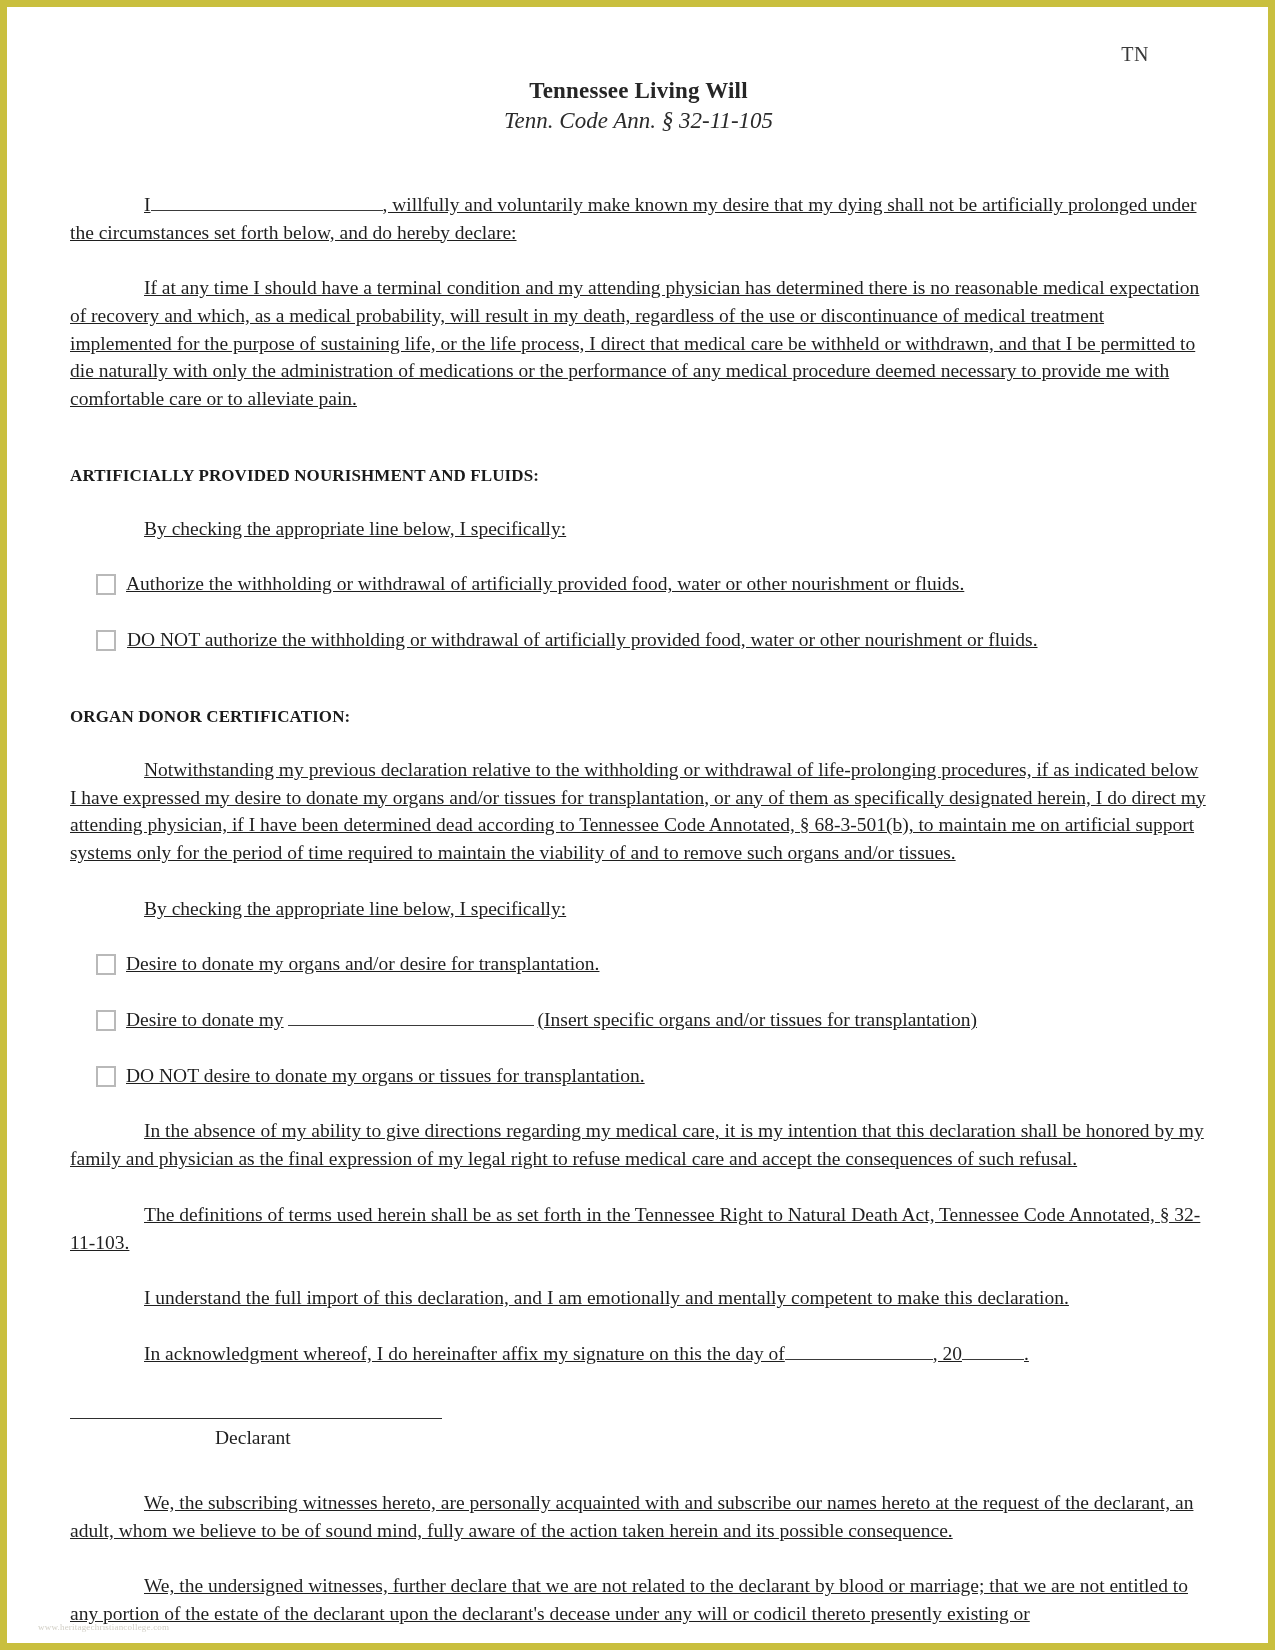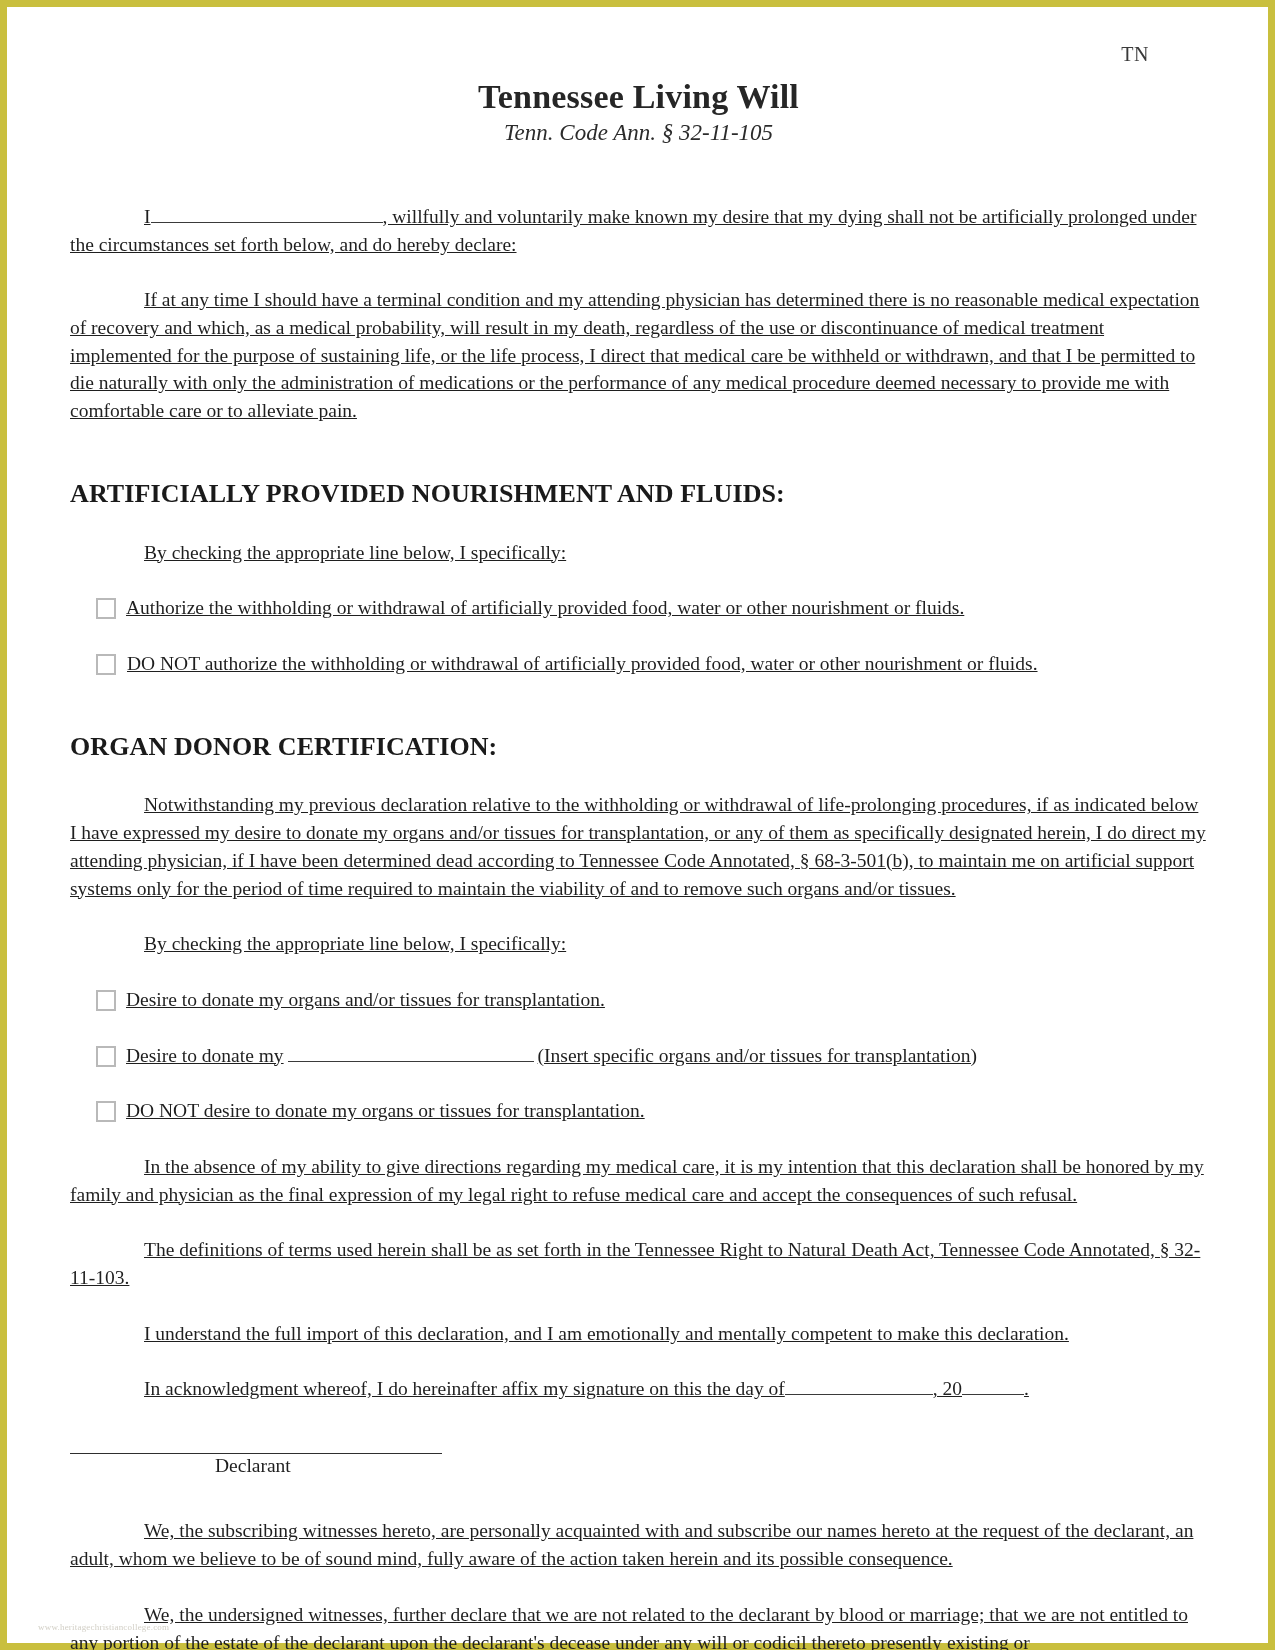--- a/index.html
+++ b/index.html
@@ -53,21 +53,21 @@
     font-size: 20px;
     color: #3a3a3a;
     letter-spacing: 0.5px;
     padding-right: 58px;
     margin: 16px 0 0 0;
     line-height: 1;
   }
 
   .doc-title {
     text-align: center;
-    font-size: 34px;
+    font-size: 23px;
     font-weight: bold;
     color: #262626;
     margin: 14px 0 0 0;
     letter-spacing: 0.2px;
     line-height: 1.1;
   }
   .doc-subtitle {
     text-align: center;
     font-size: 23px;
     font-style: italic;
@@ -90,21 +90,21 @@
     text-decoration: underline;
   }
   p.indent {
     text-indent: 74px;
   }
   .gap-md { height: 28px; }
   .gap-lg { height: 40px; }
   .gap-xl { height: 52px; }
 
   h2.section-head {
-    font-size: 26px;
+    font-size: 17px;
     font-weight: bold;
     color: #1a1a1a;
     margin: 0;
     letter-spacing: 0.1px;
     line-height: 1.3;
     font-family: Liberation Serif, serif;
   }
 
   .blank {
     display: inline-block;
@@ -144,20 +144,21 @@
   .sig-area { margin-top: 50px; }
   .sig-line {
     width: 372px;
     border-bottom: 1.6px solid #2e2e2e;
     height: 0;
     margin-left: 0;
   }
   .sig-label {
     font-size: 19.5px;
     color: #1f1f1f;
+    margin-top: 7px;
     padding-left: 145px;
     line-height: 1.2;
   }
 
   .watermark {
     position: absolute;
     left: 38px;
     bottom: 18px;
     font-size: 9px;
     color: #d2cfc6;
@@ -220,21 +221,21 @@
       <p class="para indent">Notwithstanding my previous declaration relative to the withholding or withdrawal of life-prolonging procedures, if as indicated below I have expressed my desire to donate my organs and/or tissues for transplantation, or any of them as specifically designated herein, I do direct my attending physician, if I have been determined dead according to Tennessee Code Annotated, § 68-3-501(b), to maintain me on artificial support systems only for the period of time required to maintain the viability of and to remove such organs and/or tissues.</p>
 
       <div class="gap-md"></div>
 
       <p class="para indent">By checking the appropriate line below, I specifically:</p>
 
       <div class="gap-md"></div>
 
       <div class="check-row">
         <div class="cbox"></div>
-        <div class="clabel">Desire to donate my organs and/or tissues for transplantation.</div>
+        <div class="clabel">Desire to donate my organs and/or desire for transplantation.</div>
       </div>
 
       <div class="gap-md"></div>
 
       <div class="check-row">
         <div class="cbox"></div>
         <div class="clabel"><span>Desire to donate my</span><span class="blank blank-organs"></span><span>(Insert specific organs and/or tissues for transplantation)</span></div>
       </div>
 
       <div class="gap-md"></div>

